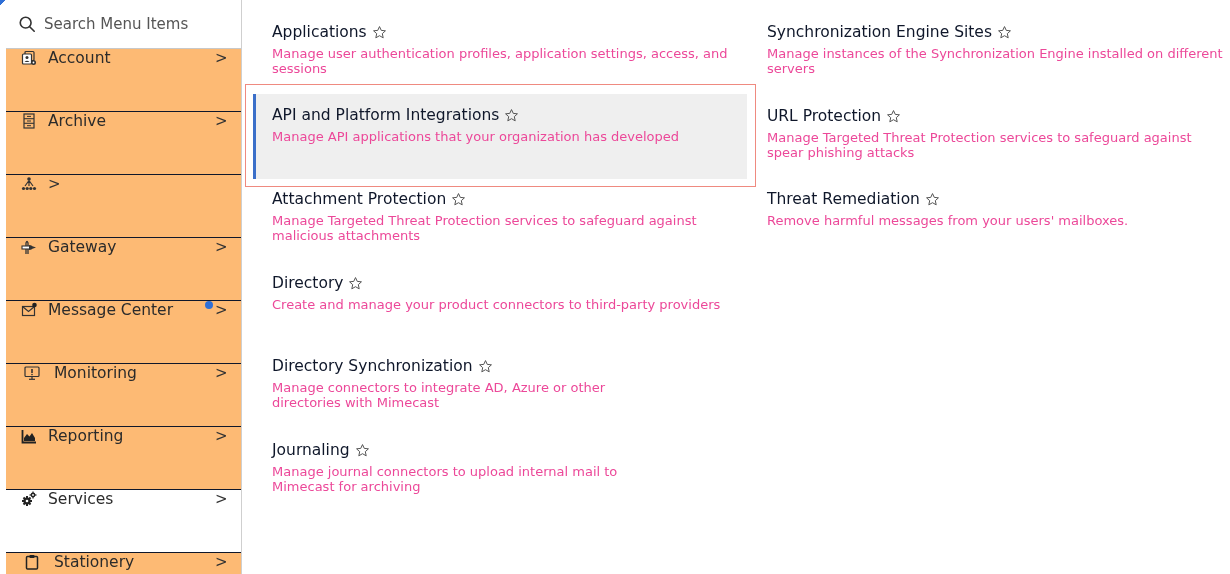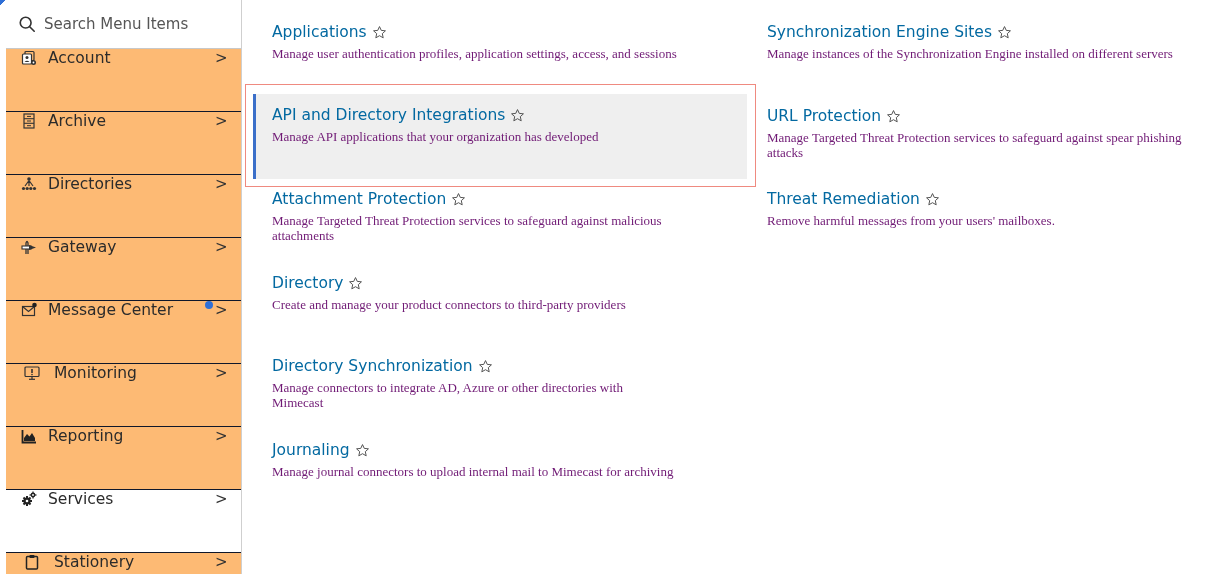--- a/index.html
+++ b/index.html
@@ -28,23 +28,23 @@
   .nav-dot { width: 8px; height: 8px; border-radius: 50%; background: #2f6fd6; margin-right: 2px; flex: none; }
   .nav-chevron { font-size: 15px; color: #333; flex: none; width: 10px; text-align: right; }
 
   
   .col { position: absolute; top: 0; }
   .col-left { left: 245px; width: 510px; }
   .col-right { left: 767px; width: 460px; }
 
   .card { position: absolute; left: 0; right: 0; padding-left: 27px; }
   .col-right .card { padding-left: 0; }
-  .card-title { font-size: 15.5px; color: #0369a1; display: flex; align-items: center; white-space: nowrap; }
+  .card-title { font-size: 15.5px; color: #0f172a; display: flex; align-items: center; white-space: nowrap; }
   .star { width: 15px; height: 15px; margin-left: 5px; display: inline-block; }
-  .card-desc { font-size: 13px; color: #701a75; line-height: 15px; margin-top: 5px; font-family: Liberation Serif, serif; }
+  .card-desc { font-size: 13px; color: #ec4899; line-height: 15px; margin-top: 5px; }
 
   .highlight-frame { position: absolute; left: 245px; top: 84px; width: 511px; height: 103px;
     border: 1.5px solid #ef8a80; }
   .highlight-bg { position: absolute; left: 253px; top: 94px; width: 494px; height: 85px;
     background: #efefef; border-left: 3px solid #3b6fc9; }
 </style>
 </head>
 <body>
 
 <div class="corner-mark"></div>
@@ -92,21 +92,20 @@
     <span class="nav-icon">
       <svg viewBox="0 0 16 16">
           <circle cx="8" cy="3" r="1.8" fill="#333"></circle>
           <path d="M8 4.5 L4 10 M8 4.5 L12 10 M8 4.5 L8 10" stroke="#333" stroke-width="1.2" fill="none"></path>
           <circle cx="2.5" cy="12.5" r="1.6" fill="#333"></circle>
           <circle cx="6.2" cy="12.5" r="1.6" fill="#333"></circle>
           <circle cx="9.8" cy="12.5" r="1.6" fill="#333"></circle>
           <circle cx="13.5" cy="12.5" r="1.6" fill="#333"></circle>
         </svg>
     </span>
-    <span class="nav-label">Directories</span>
     <span class="nav-chevron">&gt;</span>
   </div>
 
   <div class="nav-item">
     <span class="nav-icon">
       <svg viewBox="0 0 16 16">
           <path d="M5 15 L5 4 Q6 1 7 4 L7 15" fill="none" stroke="#333" stroke-width="1.3"></path>
           <rect x="1" y="7" width="9" height="3" fill="#fff" stroke="#333" stroke-width="1.1"></rect>
           <path d="M8 6 L15 8.5 L8 11 Z" fill="#333"></path>
         </svg>
@@ -197,21 +196,21 @@
       <span>Applications</span>
       <svg class="star" viewBox="0 0 24 24">
           <path d="M12 2.5 L14.8 8.6 L21.5 9.3 L16.5 13.8 L17.9 20.5 L12 17.1 L6.1 20.5 L7.5 13.8 L2.5 9.3 L9.2 8.6 Z" fill="none" stroke="#555" stroke-width="1.6" stroke-linejoin="round"></path>
         </svg>
     </div>
     <div class="card-desc">Manage user authentication profiles, application settings, access, and sessions</div>
   </div>
 
   <div class="card" style="top:106px;">
     <div class="card-title">
-      <span>API and Directory Integrations</span>
+      <span>API and Platform Integrations</span>
       <svg class="star" viewBox="0 0 24 24">
           <path d="M12 2.5 L14.8 8.6 L21.5 9.3 L16.5 13.8 L17.9 20.5 L12 17.1 L6.1 20.5 L7.5 13.8 L2.5 9.3 L9.2 8.6 Z" fill="none" stroke="#555" stroke-width="1.6" stroke-linejoin="round"></path>
         </svg>
     </div>
     <div class="card-desc" style="width:420px;">Manage API applications that your organization has developed</div>
   </div>
 
   <div class="card" style="top:190px;">
     <div class="card-title">
       <span>Attachment Protection</span>

